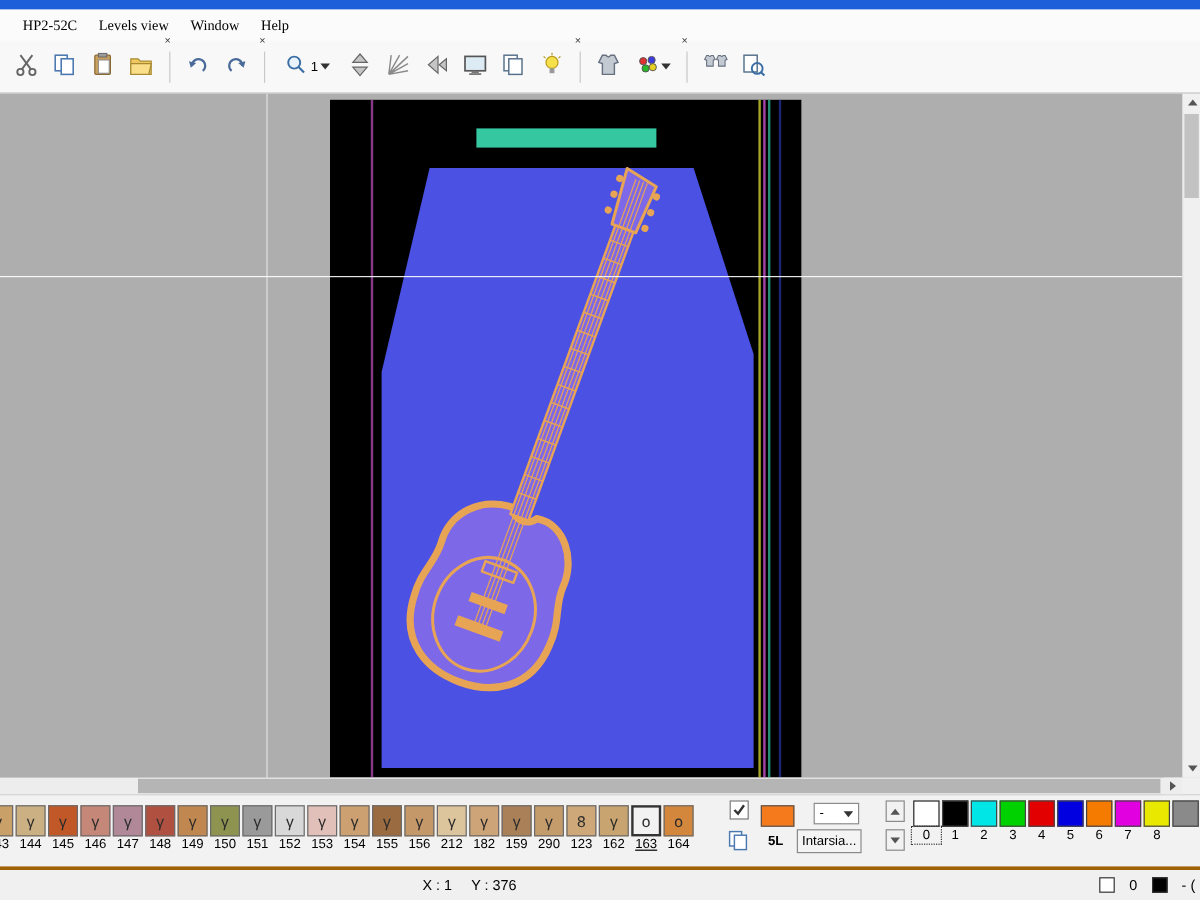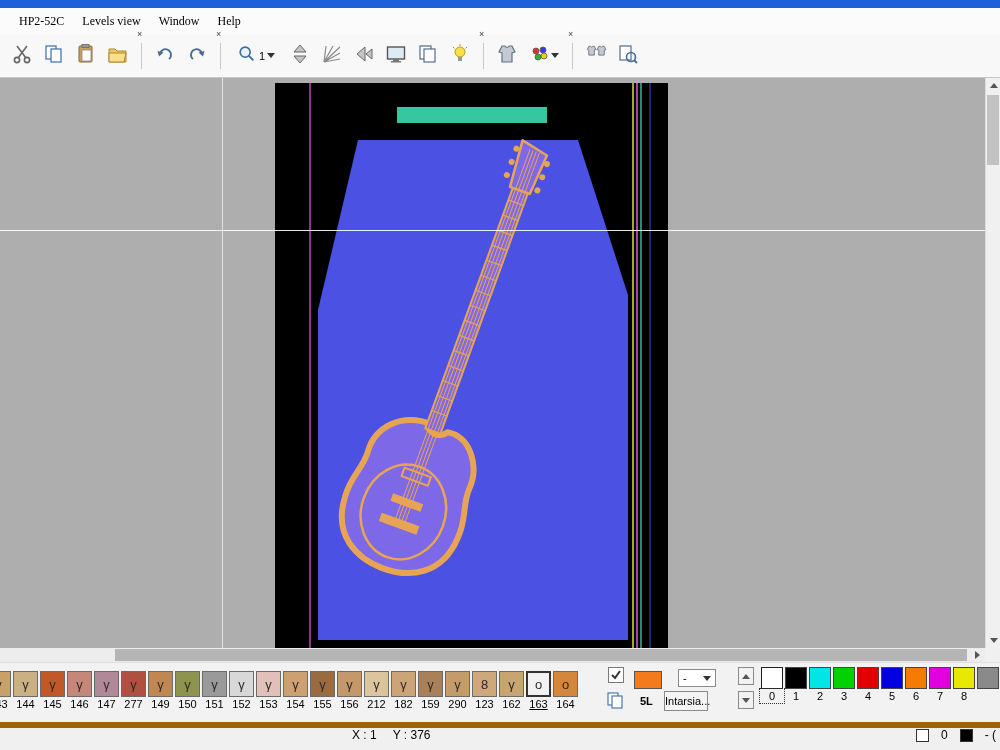--- a/index.html
+++ b/index.html
@@ -45,31 +45,31 @@
   .sw-num { font-size:11px; line-height:14px; }
   .sw.sel .sw-box { border:2px solid #333; }
   .sw.sel .sw-num { text-decoration:underline; }
 
   .yarn-controls { position:relative; flex:1; }
   .chk { position:absolute; left:8px; top:4px; width:16px; height:16px; background:#fff; border:1px solid #7A7A7A; display:flex; align-items:center; justify-content:center; }
   .pages-ico { position:absolute; left:6px; top:28px; }
   .chip { position:absolute; left:34px; top:8px; width:28px; height:18px; border:1px solid #555; }
   .layer-lbl { position:absolute; left:40px; top:32px; font-size:11px;font-weight:bold; }
   .combo { position:absolute; left:78px; top:6px; width:38px; height:18px; background:#fff; border:1px solid #8A8A8A; display:flex; align-items:center; justify-content:space-between; padding:0 4px; font-size:11px; }
-  .intarsia-btn { position:absolute; left:64px; top:28px; width:44px; height:20px; background:#F4F4F4; border:1px solid #8A8A8A; font-size:11px; font-family:inherit; }
+  .intarsia-btn { position:absolute; left:64px; top:28px; width:54px; height:20px; background:#F4F4F4; border:1px solid #8A8A8A; font-size:11px; font-family:inherit; }
   .spin { position:absolute; left:138px; top:4px; display:flex; flex-direction:column; gap:6px; }
   .spin-btn { width:16px; height:18px; background:#F2F2F2; border:1px solid #8A8A8A; display:flex; align-items:center; justify-content:center; }
   .cstrip { position:absolute; left:160px; top:4px; display:flex; }
   .cs { width:24px; flex:0 0 24px; text-align:center; }
   .cs-box { height:22px; margin:0 1px; border:1px solid #444; }
   .cs-num { font-size:11px; line-height:14px; }
   .cs.sel .cs-num { outline:1px dotted #333; }
   .cs.sel .cs-box { border:1px solid #222; box-shadow:inset 0 0 0 1px #fff; }
 
-  .status-bar { height:28px; background:#F0F0F0; border-top:6px solid #a16207; display:flex; align-items:flex-start; }
+  .status-bar { height:28px; background:#F0F0F0; border-top:3px solid #a16207; display:flex; align-items:center; }
   .status-x { margin-left:352px; }
   .status-y { margin-left:16px; }
   .status-right { margin-left:auto; display:flex; align-items:center; gap:12px; padding-right:4px; }
   .sq { width:13px; height:13px; border:1px solid #333; }
   .sq-white { background:#fff; } .sq-black { background:#000; }
 </style>
 </head>
 <body>
 
 <div class="title-strip"></div>
@@ -332,21 +332,21 @@
         <div class="sw">
     <div class="sw-box" style="background: rgb(176, 136, 152);">
             <span class="sw-glyph">γ</span>
           </div>
     <div class="sw-num">147</div>
   </div>
         <div class="sw">
     <div class="sw-box" style="background: rgb(176, 80, 64);">
             <span class="sw-glyph">γ</span>
           </div>
-    <div class="sw-num">277</div>
+    <div class="sw-num">148</div>
   </div>
         <div class="sw">
     <div class="sw-box" style="background: rgb(192, 136, 80);">
             <span class="sw-glyph">γ</span>
           </div>
     <div class="sw-num">149</div>
   </div>
         <div class="sw">
     <div class="sw-box" style="background: rgb(142, 148, 80);">
             <span class="sw-glyph">γ</span>

